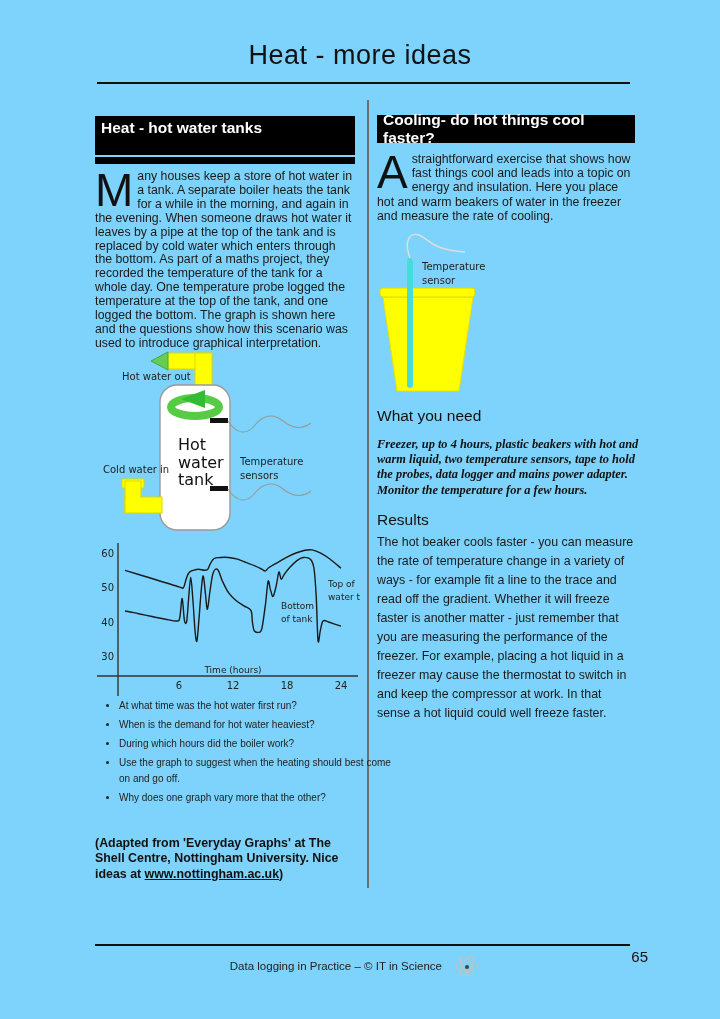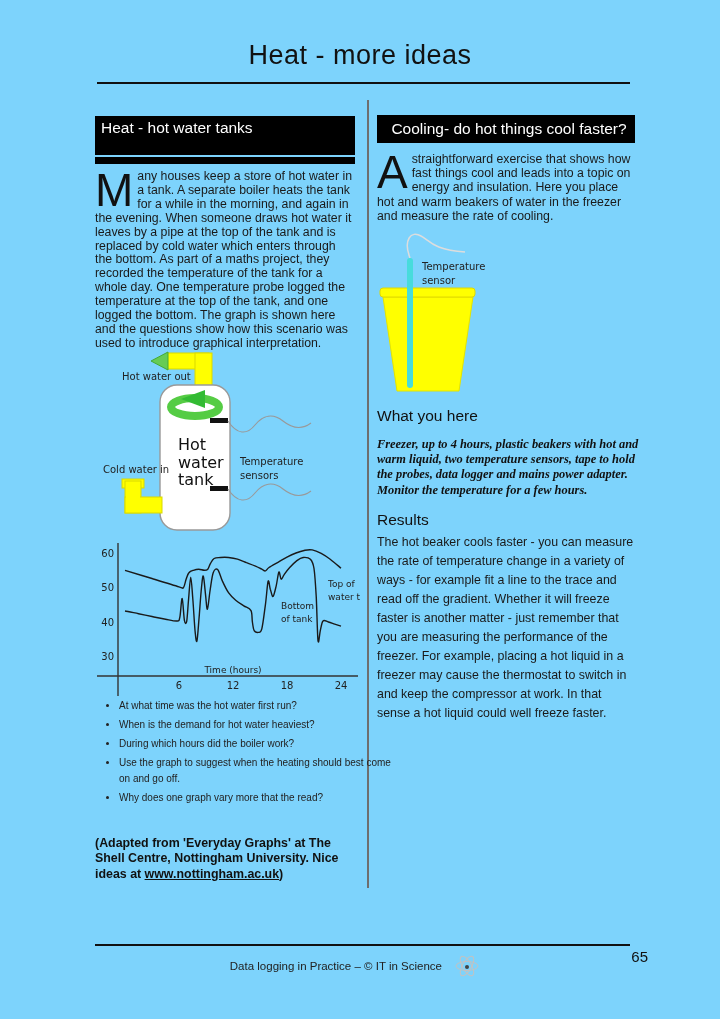--- a/index.html
+++ b/index.html
@@ -3,21 +3,21 @@
 <meta charset="utf-8">
 <style>
   html,body{margin:0;padding:0;background:#e9e9e9;}
   .page{position:relative;width:720px;height:1019px;background:#7dd3fc;overflow:hidden;
         font-family:"Liberation Sans",sans-serif;color:#1a1a1a;}
   .page-title{position:absolute;left:0;top:40px;width:720px;text-align:center;
         font-size:27px;letter-spacing:.5px;color:#111;}
   .title-rule{position:absolute;left:97px;top:82px;width:533px;height:2px;background:#111;}
   .col-divider{position:absolute;left:367px;top:100px;width:2px;height:788px;background:#6e6e6e;}
 
-  .black-bar{position:absolute;background:#000;color:#fff;font-size:15.5px;}
+  .black-bar{position:absolute;background:#000;color:#fff;font-size:15.5px;font-weight:bold;}
   .bar-left{left:95px;top:116px;width:260px;height:39px;padding:3px 0 0 6px;box-sizing:border-box;}
   .bar-left-strip{left:95px;top:157px;width:260px;height:7px;}
   .bar-right{left:377px;top:115px;width:258px;height:28px;display:flex;align-items:center;
         padding-left:6px;box-sizing:border-box;justify-content:center;}
 
   .body-text{font-size:12.3px;line-height:13.9px;text-align:left;}
   .intro-left{position:absolute;left:95px;top:170px;width:261px;}
   .intro-right{position:absolute;left:377px;top:152px;width:260px;line-height:14.2px;}
   .dropcap{float:left;font-size:46px;line-height:36px;padding:2px 4px 0 0;color:#111;}
 
@@ -122,21 +122,21 @@
       <tspan x="186" y="69">Bottom</tspan>
       <tspan x="186" y="82">of tank</tspan>
     </text>
   </svg>
 
   <ul class="questions">
       <li>At what time was the hot water first run?</li>
       <li>When is the demand for hot water heaviest?</li>
       <li>During which hours did the boiler work?</li>
       <li>Use the graph to suggest when the heating should best come on and go off.</li>
-      <li>Why does one graph vary more that the read?</li>
+      <li>Why does one graph vary more that the other?</li>
     </ul>
 
   <div class="attribution">
     <span>(Adapted from 'Everyday Graphs' at The Shell Centre, Nottingham University. Nice ideas at </span><span class="url">www.nottingham.ac.uk</span><span>)</span>
   </div>
 
   <div class="black-bar bar-right">
     <span>Cooling- do hot things cool faster?</span>
   </div>
 
@@ -146,21 +146,21 @@
 
   <svg class="fig" style="left:377px;top:228px;" width="260" height="175" viewBox="0 0 260 175">
     <path d="M33,30 C26,12 34,2 44,8 C52,12 56,22 88,24" fill="none" stroke="#dddddd" stroke-width="1.5"></path>
     <polygon points="6,69 96,69 82,163 20,163" fill="#ffff00" stroke="#e4e400" stroke-width="1"></polygon>
     <rect x="3" y="60" width="95" height="9" rx="3" fill="#ffff00" stroke="#e0d800" stroke-width="1"></rect>
     <rect x="30" y="30" width="6" height="130" rx="3" fill="#47dcdc"></rect>
     <text x="45" y="42" class="svg-label">Temperature</text>
     <text x="45" y="56" class="svg-label">sensor</text>
   </svg>
 
-  <div class="subhead wyn-head">What you here</div>
+  <div class="subhead wyn-head">What you need</div>
   <div class="wyn-text">Freezer, up to 4 hours, plastic beakers with hot and warm liquid, two temperature sensors, tape to hold the probes, data logger and mains power adapter. Monitor the temperature for a few hours.</div>
 
   <div class="subhead results-head">Results</div>
   <div class="results-text body-text">The hot beaker cools faster - you can measure the rate of temperature change in a variety of ways - for example fit a line to the trace and read off the gradient. Whether it will freeze faster is another matter - just remember that you are measuring the performance of the freezer. For example, placing a hot liquid in a freezer may cause the thermostat to switch in and keep the compressor at work. In that sense a hot liquid could well freeze faster.</div>
 
   <div class="footer-rule"></div>
   <div class="footer-line">
     <span>Data logging in Practice – © IT in Science</span>
     <svg width="26" height="26" viewBox="0 0 26 26">
       <ellipse cx="13" cy="13" rx="11" ry="4.5" fill="none" stroke="#c2c2c2" stroke-width="1"></ellipse>

